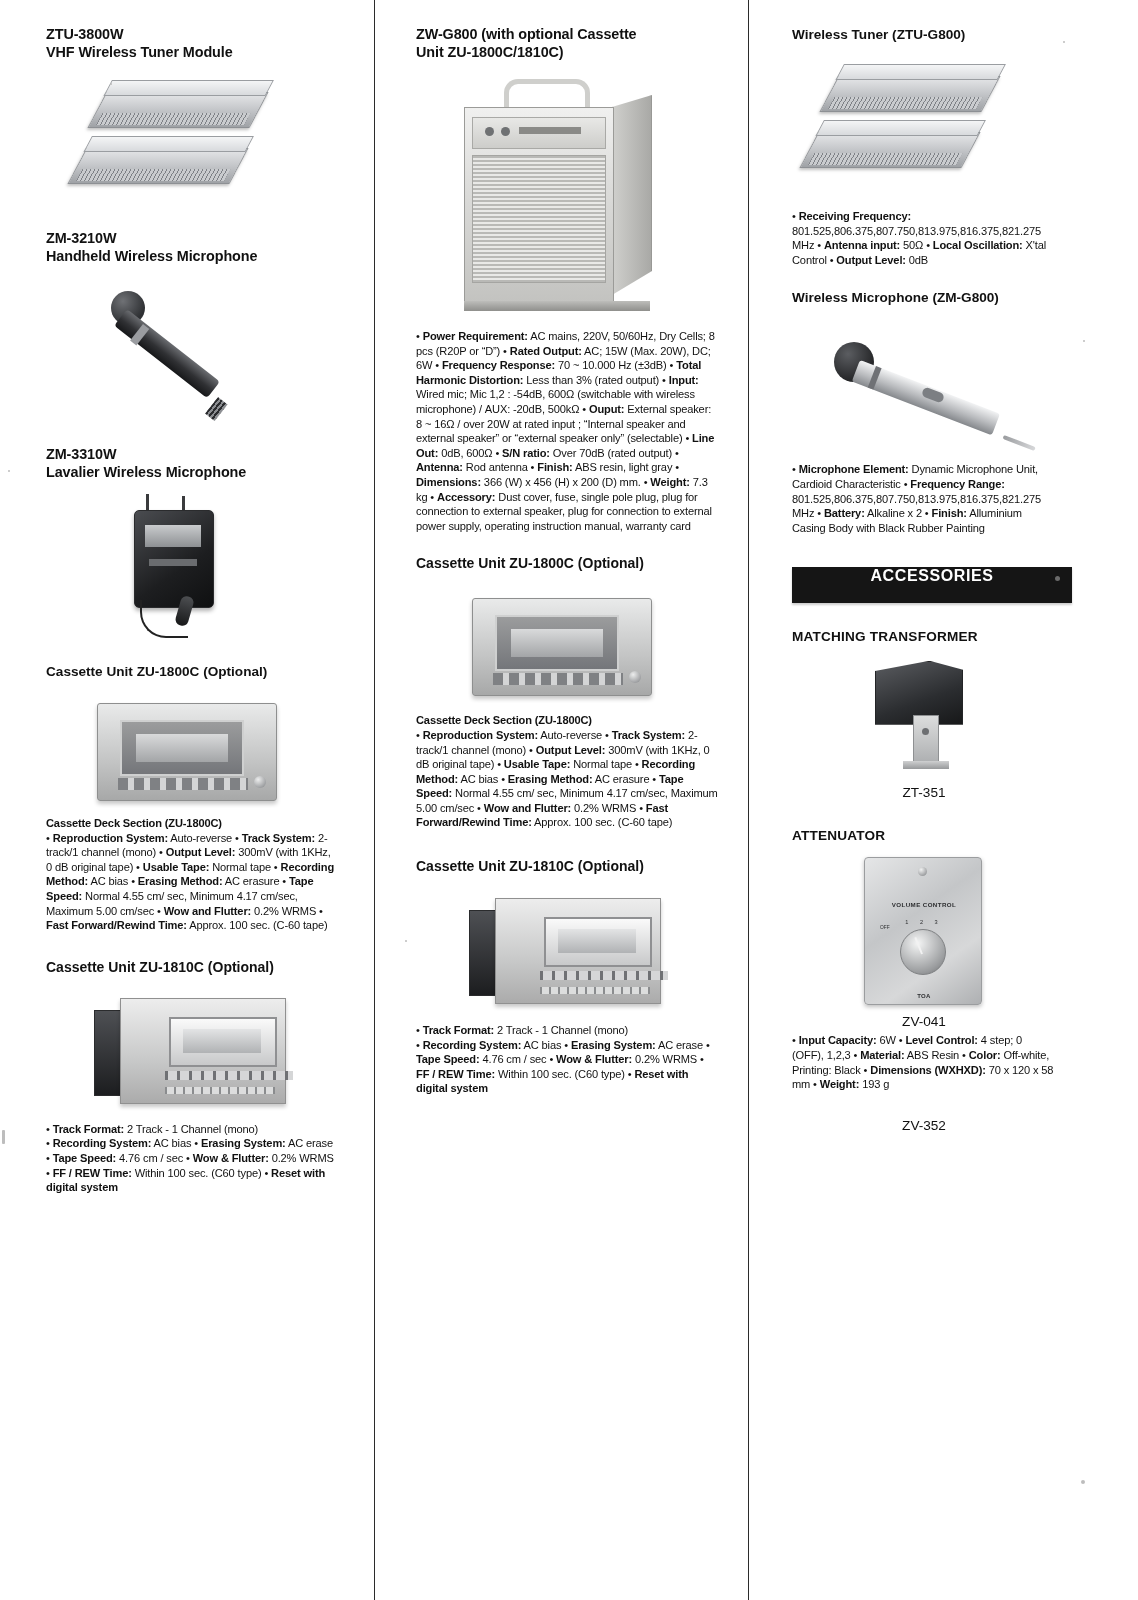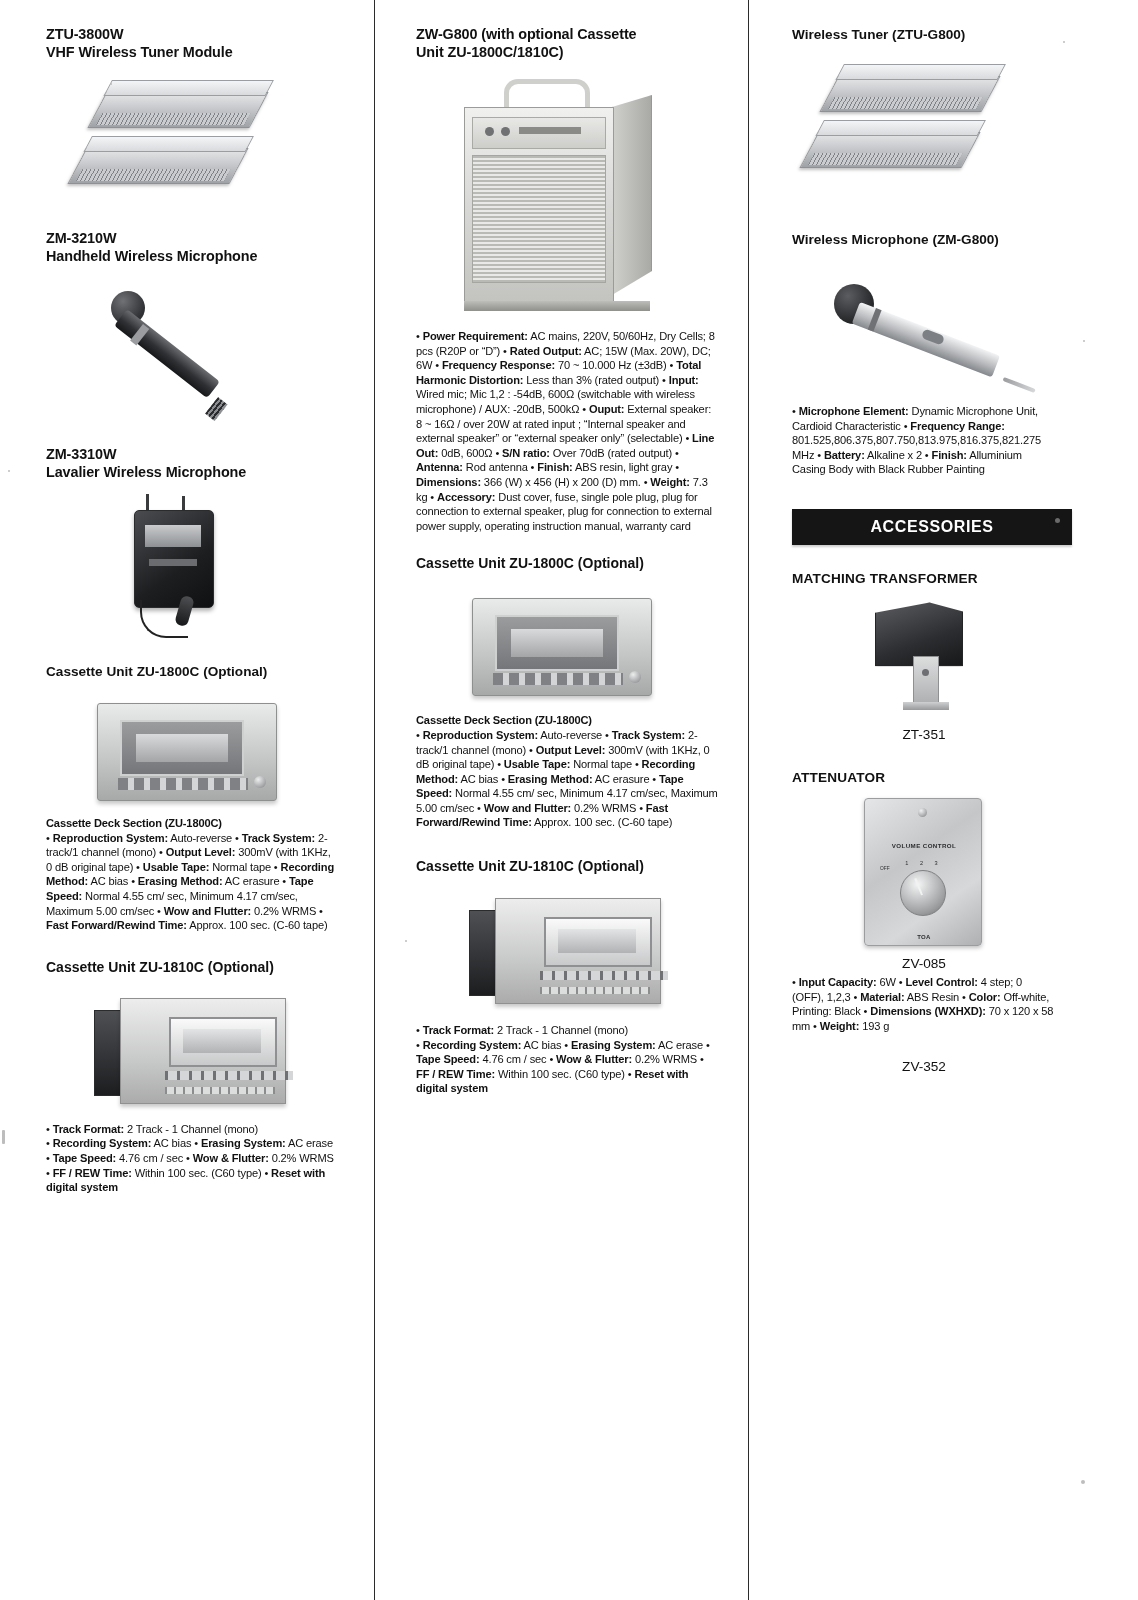--- a/index.html
+++ b/index.html
@@ -283,21 +283,21 @@
     position:absolute;left:16px;top:68px;font-size:4.8px;color:#2d2e30;
   }
   .atten .logo{
     position:absolute;left:0;right:0;bottom:8px;text-align:center;
     font-size:6px;font-weight:bold;color:#2d2e30;letter-spacing:.3px;
   }
 
   
   .banner{
     position:relative;width:280px;height:36px;background:#151515;
-    display:flex;align-items:center;justify-content:center;
+    display:flex;justify-content:center;
     box-shadow:0 2px 2px rgba(0,0,0,.2);
   }
   .banner span{
     color:#fff;font-size:16px;font-weight:bold;letter-spacing:.6px;
   }
   .banner .dot{
     position:absolute;right:12px;top:9px;width:5px;height:5px;border-radius:50%;
     background:#6a6a6a;
   }
   .section-head{
@@ -446,20 +446,21 @@
         <div class="bar b1">
             <div class="top"></div>
             <div class="fins"></div>
           </div>
         <div class="bar b2">
             <div class="top"></div>
             <div class="fins"></div>
           </div>
       </div>
     </div>
+    <p class="spec">• <b>Receiving Frequency:</b><br>801.525,806.375,807.750,813.975,816.375,821.275 MHz • <b>Antenna input:</b> 50Ω • <b>Local Oscillation:</b> X'tal Control • <b>Output Level:</b> 0dB</p>
 
     <h3 class="sub-title" style="margin-top:22px">Wireless Microphone (ZM-G800)</h3>
     <div class="imgbox" style="height:150px">
       <div class="mic-g">
         <div class="head"></div>
           <div class="body"></div>
           <div class="ring"></div>
         <div class="badge"></div>
           <div class="ant"></div>
       </div>
@@ -492,21 +493,21 @@
         <div class="plate"></div>
         <div class="screw"></div>
         <div class="vc">VOLUME CONTROL</div>
         <div class="off">OFF</div>
         <div class="ticks">1 2 3</div>
         <div class="dial"></div>
         <div class="logo">TOA</div>
       </div>
     </div>
 
-    <h3 class="code">ZV-085</h3>
+    <h3 class="code">ZV-041</h3>
     <p class="spec">• <b>Input Capacity:</b> 6W • <b>Level Control:</b> 4 step; 0 (OFF), 1,2,3 • <b>Material:</b> ABS Resin • <b>Color:</b> Off-white, Printing: Black • <b>Dimensions (WXHXD):</b> 70 x 120 x 58 mm • <b>Weight:</b> 193 g</p>
 
     <div style="height:26px"></div>
     <h3 class="code">ZV-352</h3>
   </div>
 
   <div class="speckle" style="left:97px;top:30px;"></div>
   <div class="speckle" style="left:110px;top:83px;"></div>
   <div class="speckle" style="left:8px;top:470px;"></div>
   <div class="speckle" style="left:2px;top:1130px;width:3px;height:14px;border-radius:1px;"></div>

